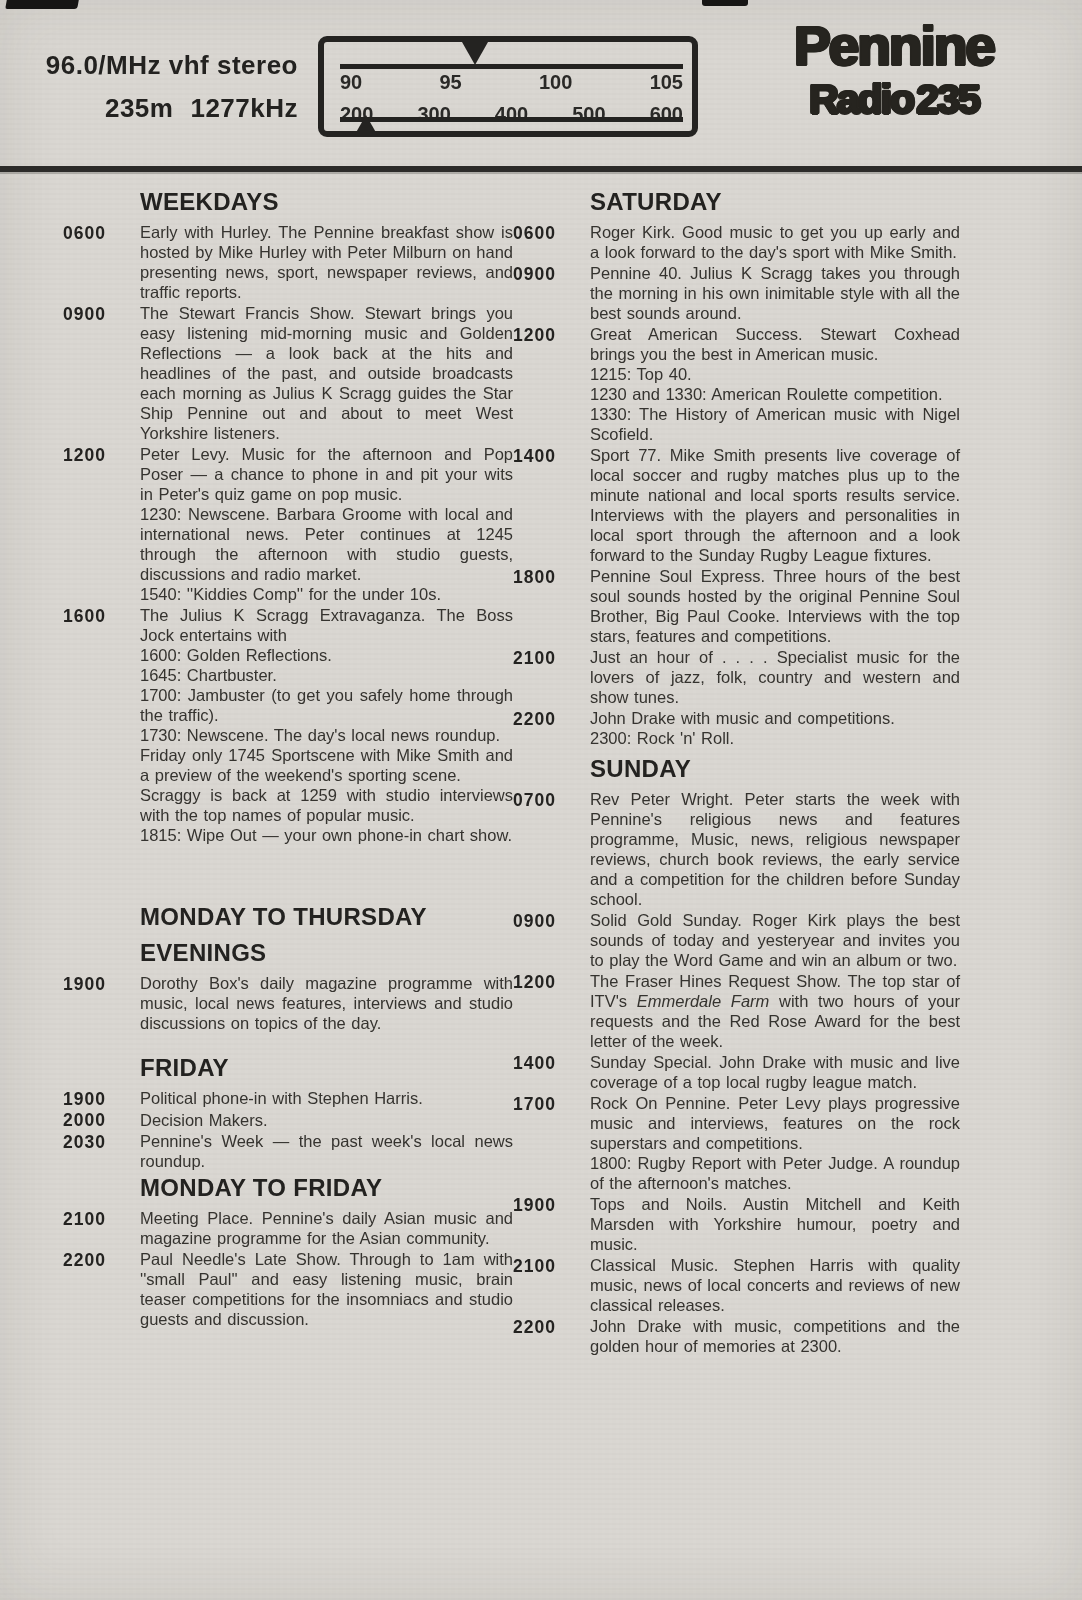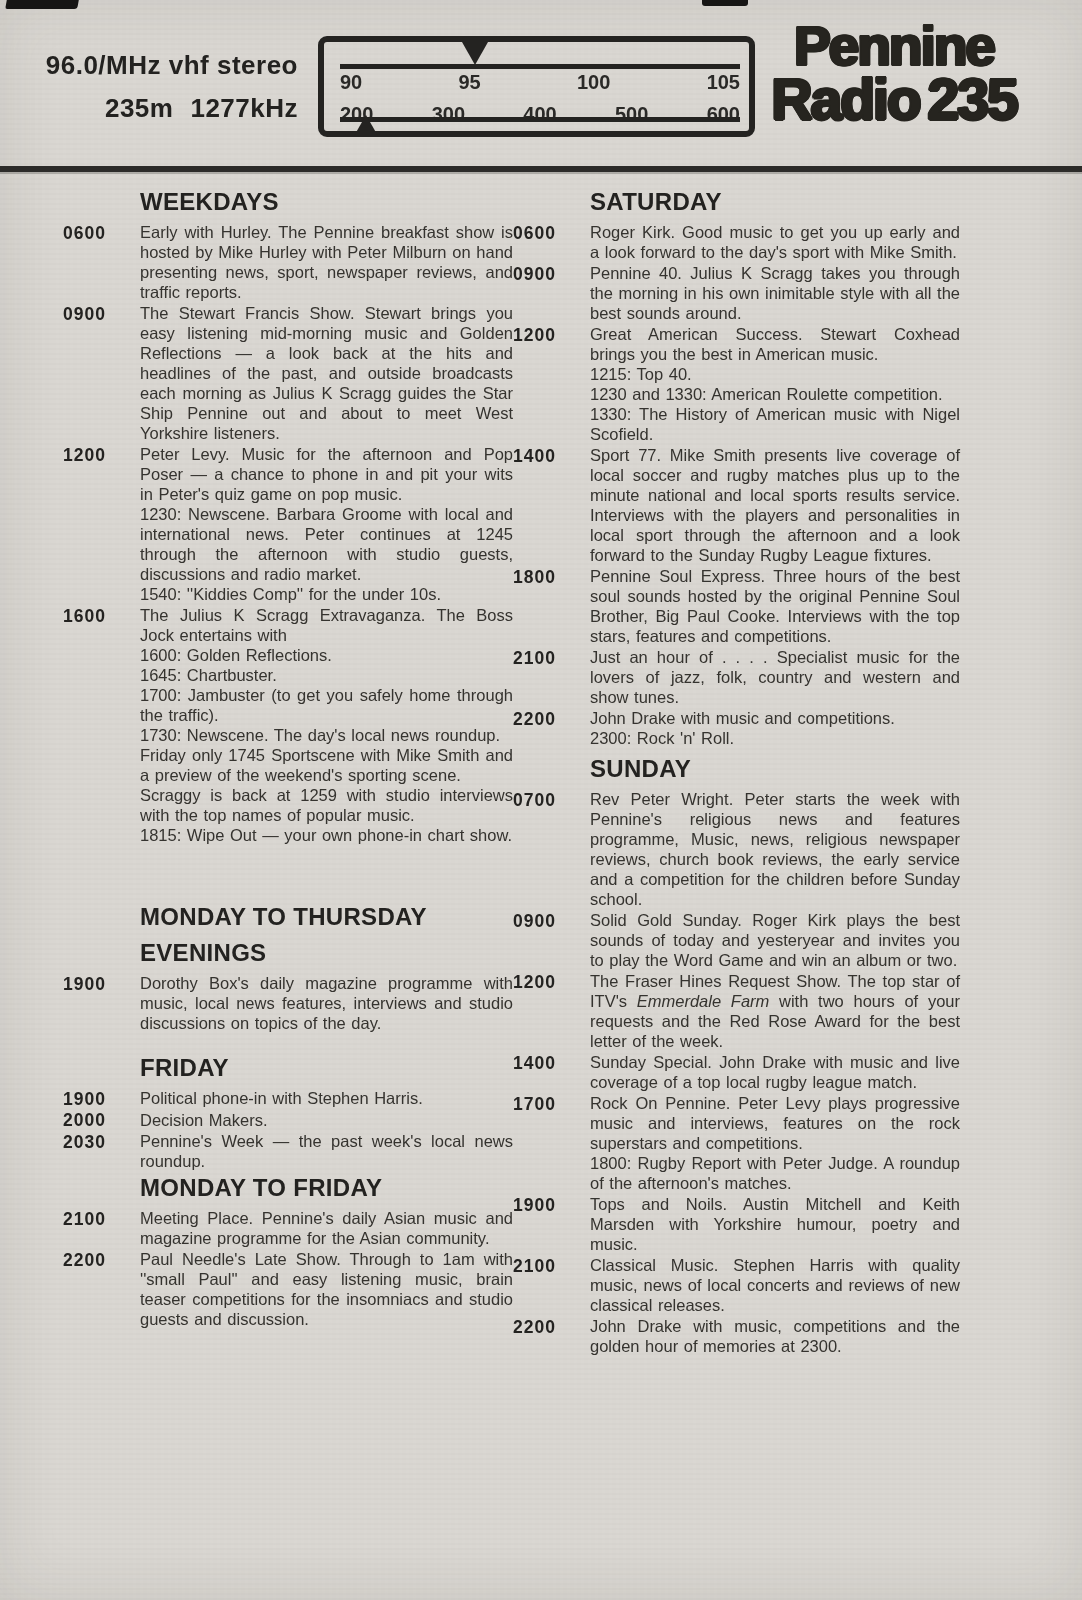--- a/index.html
+++ b/index.html
@@ -26,41 +26,41 @@
   .artifact-2 { position: absolute; left: 702px; top: 0; width: 46px; height: 6px;
     background: #161514; border-radius: 0 0 3px 3px; }
 
   
   .freq { position: absolute; left: 26px; top: 50px; width: 272px;
     text-align: right; font-weight: bold; color: #232220; }
   .freq-line1 { font-size: 26px; letter-spacing: 0.5px; }
   .freq-line2 { font-size: 26px; margin-top: 12px; letter-spacing: 0.5px; }
   .freq-gap { display: inline-block; width: 17px; }
 
-  .dial { position: absolute; left: 318px; top: 36px; width: 437px; height: 101px;
+  .dial { position: absolute; left: 318px; top: 36px; width: 380px; height: 101px;
     border: 6px solid #242321; border-radius: 9px; }
   .dial-line-top { position: absolute; left: 16px; right: 9px; top: 22px; height: 5px; background: #242321; }
   .dial-line-bottom { position: absolute; left: 16px; right: 9px; bottom: 9px; height: 5px; background: #242321; }
   .dial-pointer-top { position: absolute; left: 138px; top: 0; width: 0; height: 0;
     border-left: 13px solid transparent; border-right: 13px solid transparent;
     border-top: 23px solid #242321; }
   .dial-pointer-bottom { position: absolute; left: 30px; bottom: -5px; width: 0; height: 0;
     border-left: 12px solid transparent; border-right: 12px solid transparent;
     border-bottom: 21px solid #242321; }
   .dial-scale { position: absolute; left: 16px; right: 9px; display: flex;
     justify-content: space-between; font-size: 20px; font-weight: bold; color: #2a2927; }
   .dial-scale.top { top: 29px; }
   .dial-scale.bottom { top: 61px; gap: 13px; }
 
   .logo { position: absolute; left: 738px; top: 20px; width: 312px; text-align: center;
     color: #26241f; font-weight: bold; line-height: 53px; letter-spacing: -2px; }
   .logo-line1 { font-size: 55px;
     text-shadow: 1.6px 0 0 #26241f, -1.6px 0 0 #26241f, 0 1.4px 0 #26241f, 0 -1.4px 0 #26241f,
                  1.2px 1.2px 0 #26241f, -1.2px -1.2px 0 #26241f, 1.2px -1.2px 0 #26241f, -1.2px 1.2px 0 #26241f; }
-  .logo-line2 { font-size: 57px; word-spacing: -6px;
+  .logo-line2 { font-size: 41px; word-spacing: -6px;
     text-shadow: 1.7px 0 0 #26241f, -1.7px 0 0 #26241f, 0 1.5px 0 #26241f, 0 -1.5px 0 #26241f,
                  1.3px 1.3px 0 #26241f, -1.3px -1.3px 0 #26241f, 1.3px -1.3px 0 #26241f, -1.3px 1.3px 0 #26241f; }
 
   .header-rule { position: absolute; left: 0; top: 166px; width: 1082px; height: 6px;
     background: #2c2b29; box-shadow: 0 2px 0 rgba(44,43,41,0.25); }
 
   
   .columns { position: absolute; left: 63px; top: 186px; width: 937px;
     display: grid; grid-template-columns: 450px 447px; }
 

